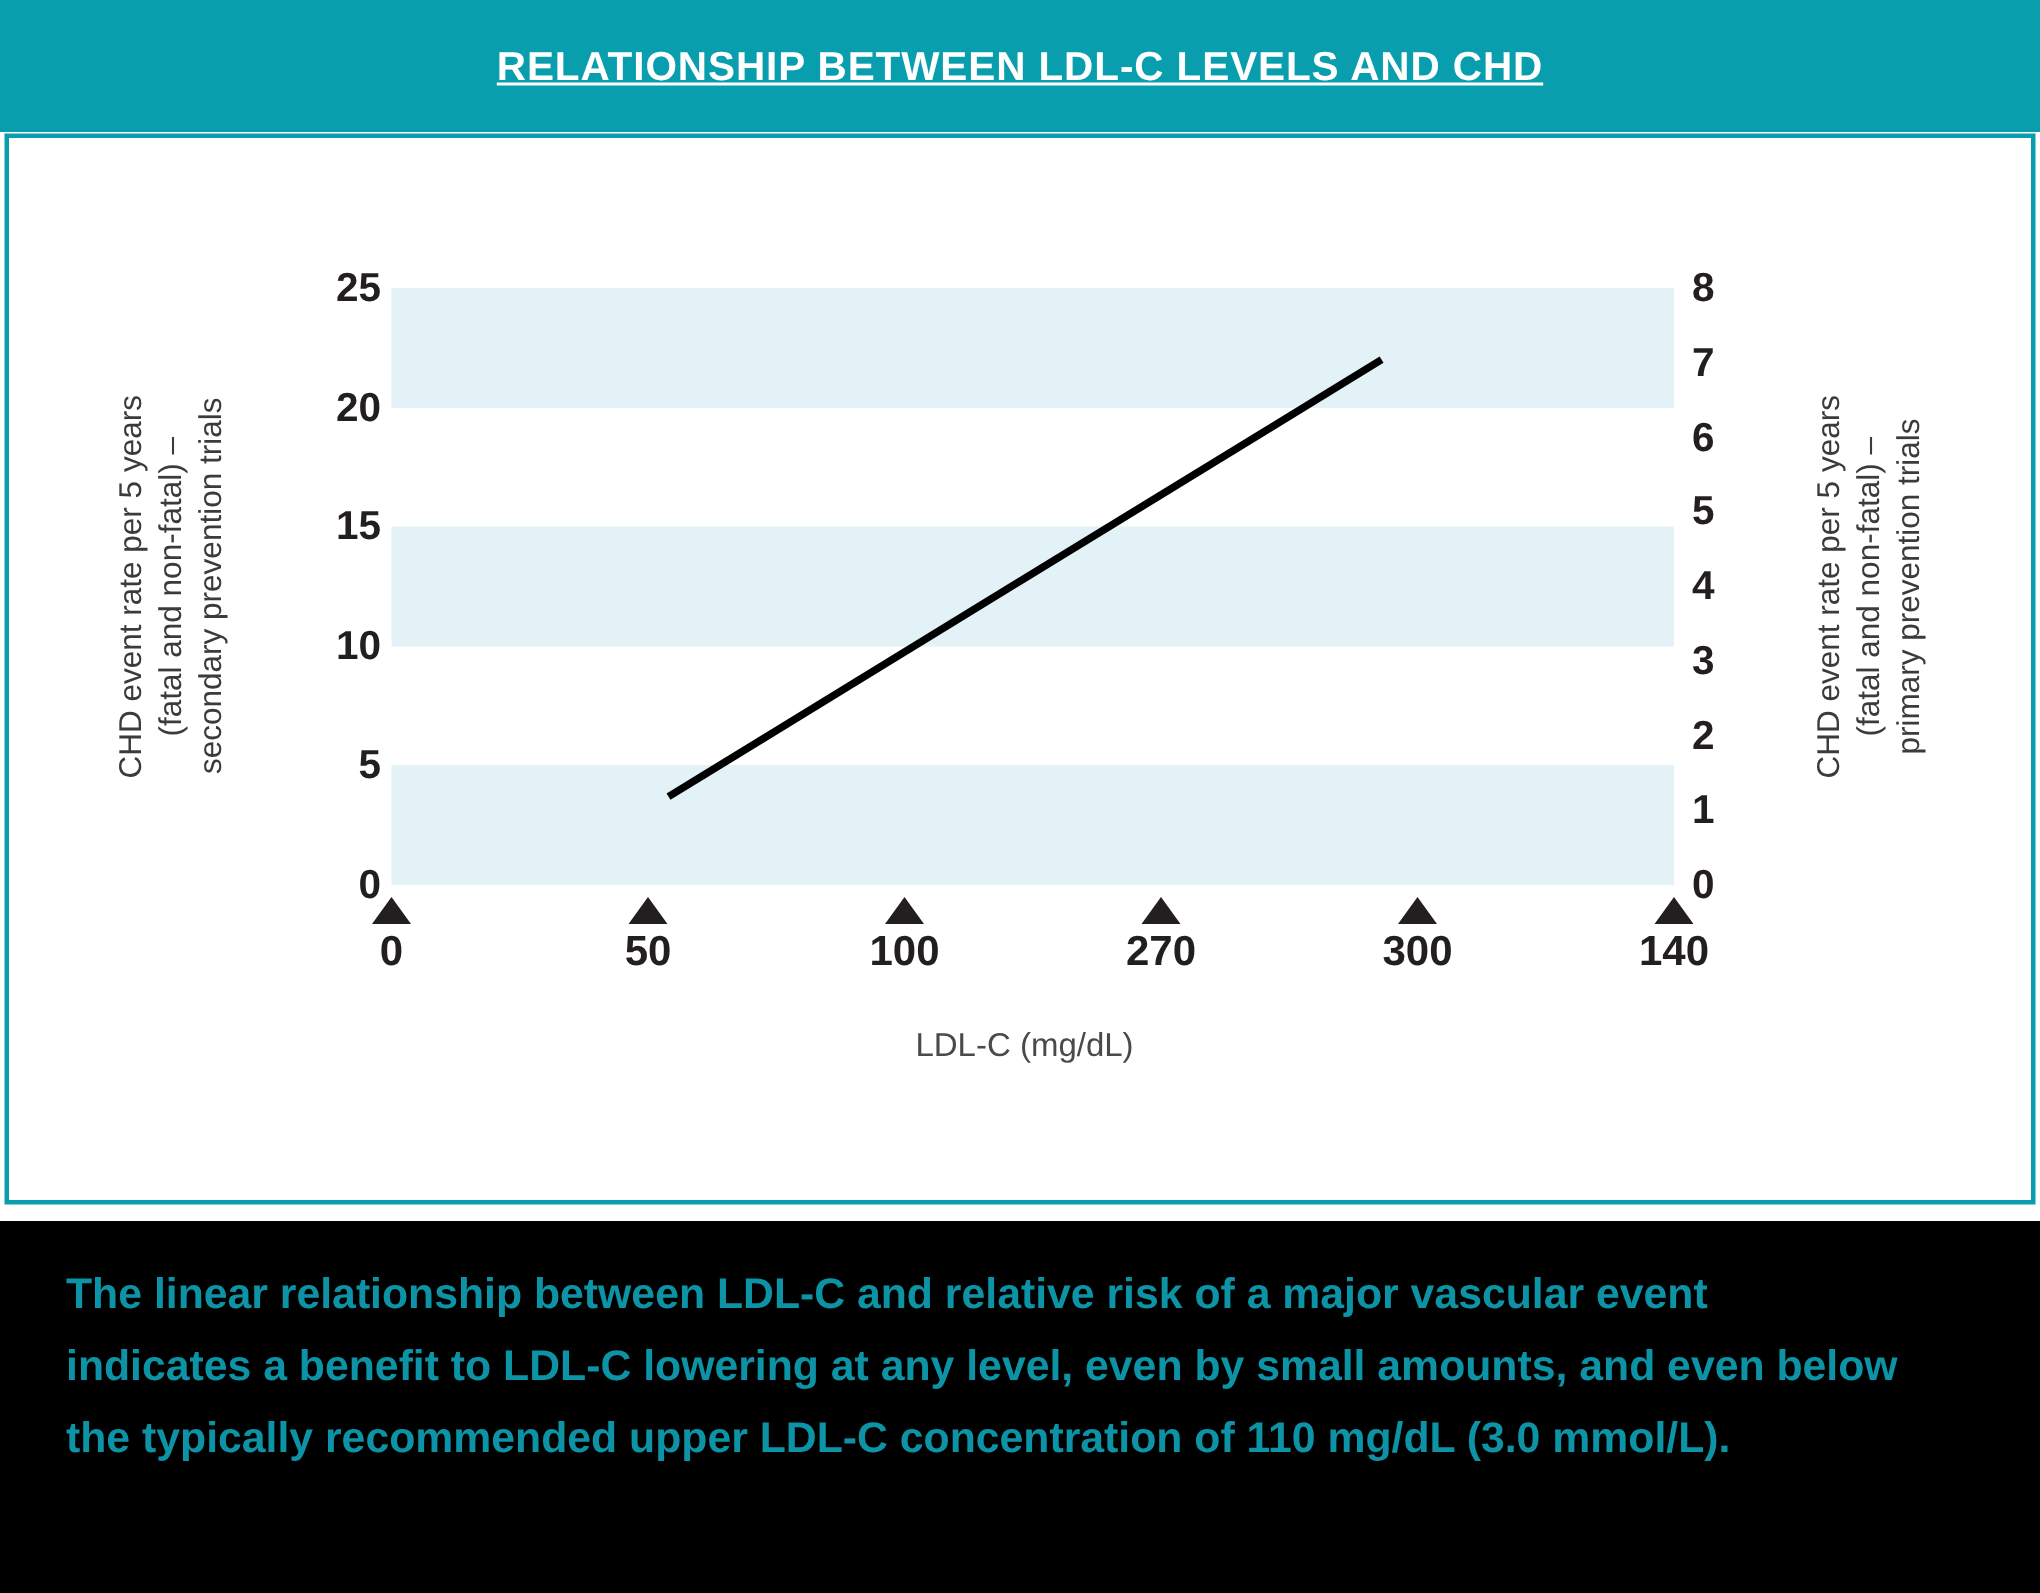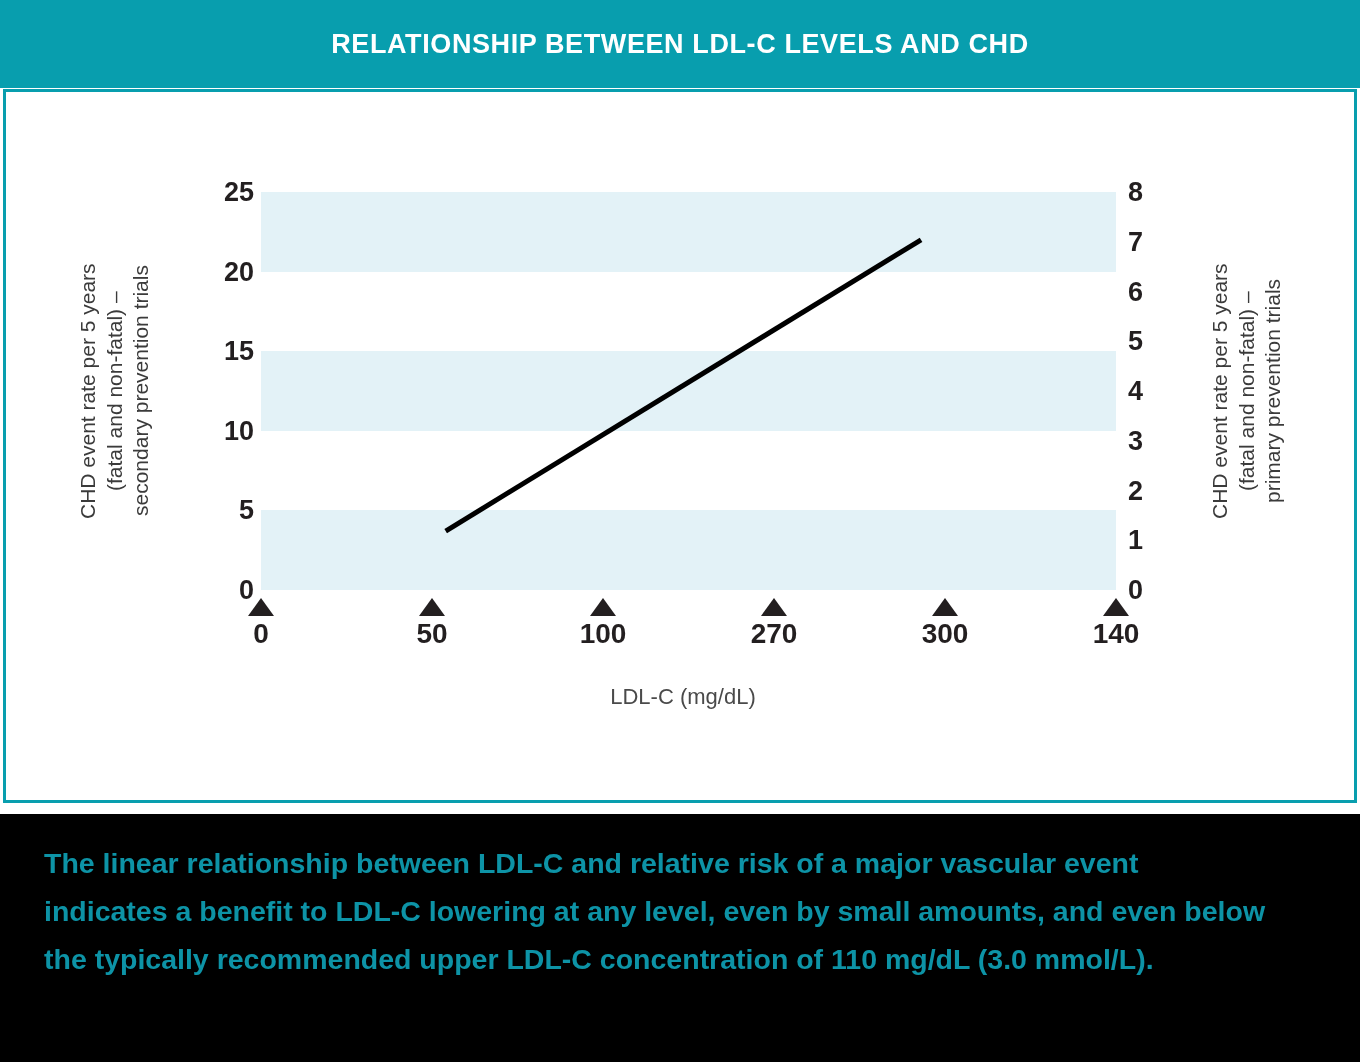--- a/index.html
+++ b/index.html
@@ -35,20 +35,21 @@
     justify-content: center;
     box-sizing: border-box;
   }
   .title-text {
     color: #ffffff;
     font-size: 27px;
     font-weight: bold;
     letter-spacing: 0.6px;
     text-align: center;
     font-family: "Liberation Sans", sans-serif;
+    text-decoration: underline;
   }
 
   
   .chart-frame {
     position: absolute;
     left: 3px;
     top: 89px;
     width: 1354px;
     height: 714px;
     background: #ffffff;

